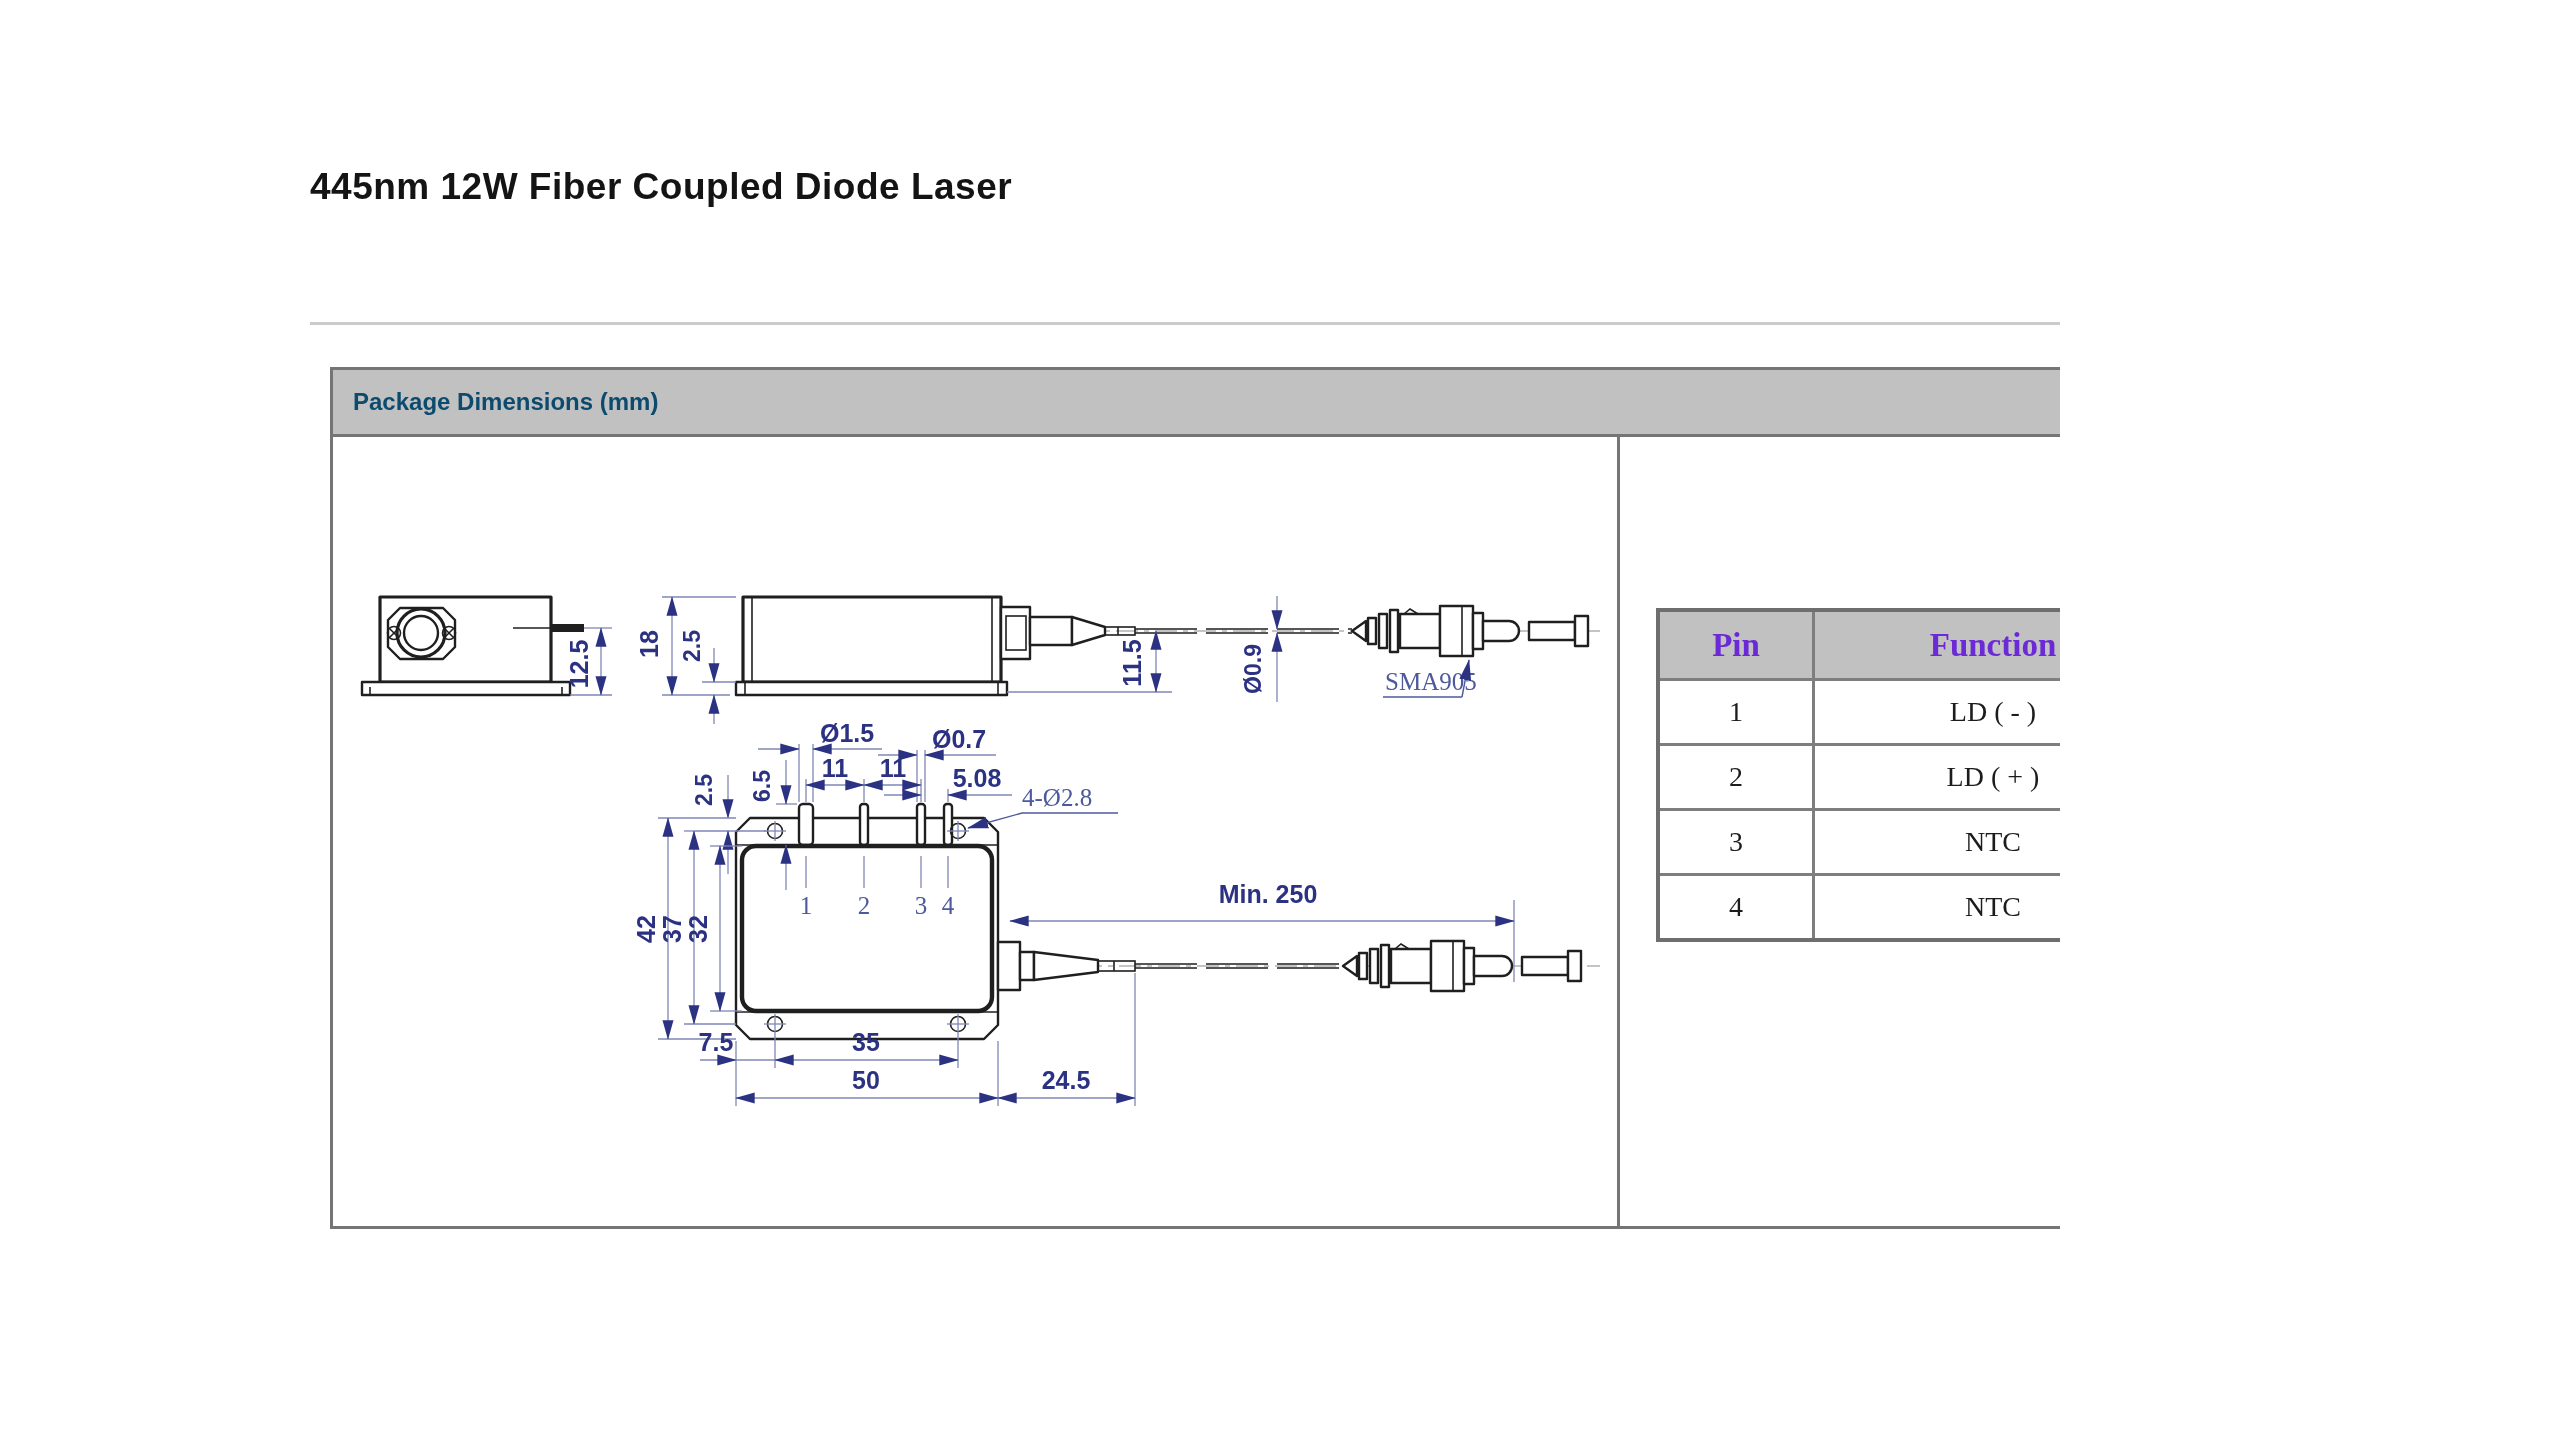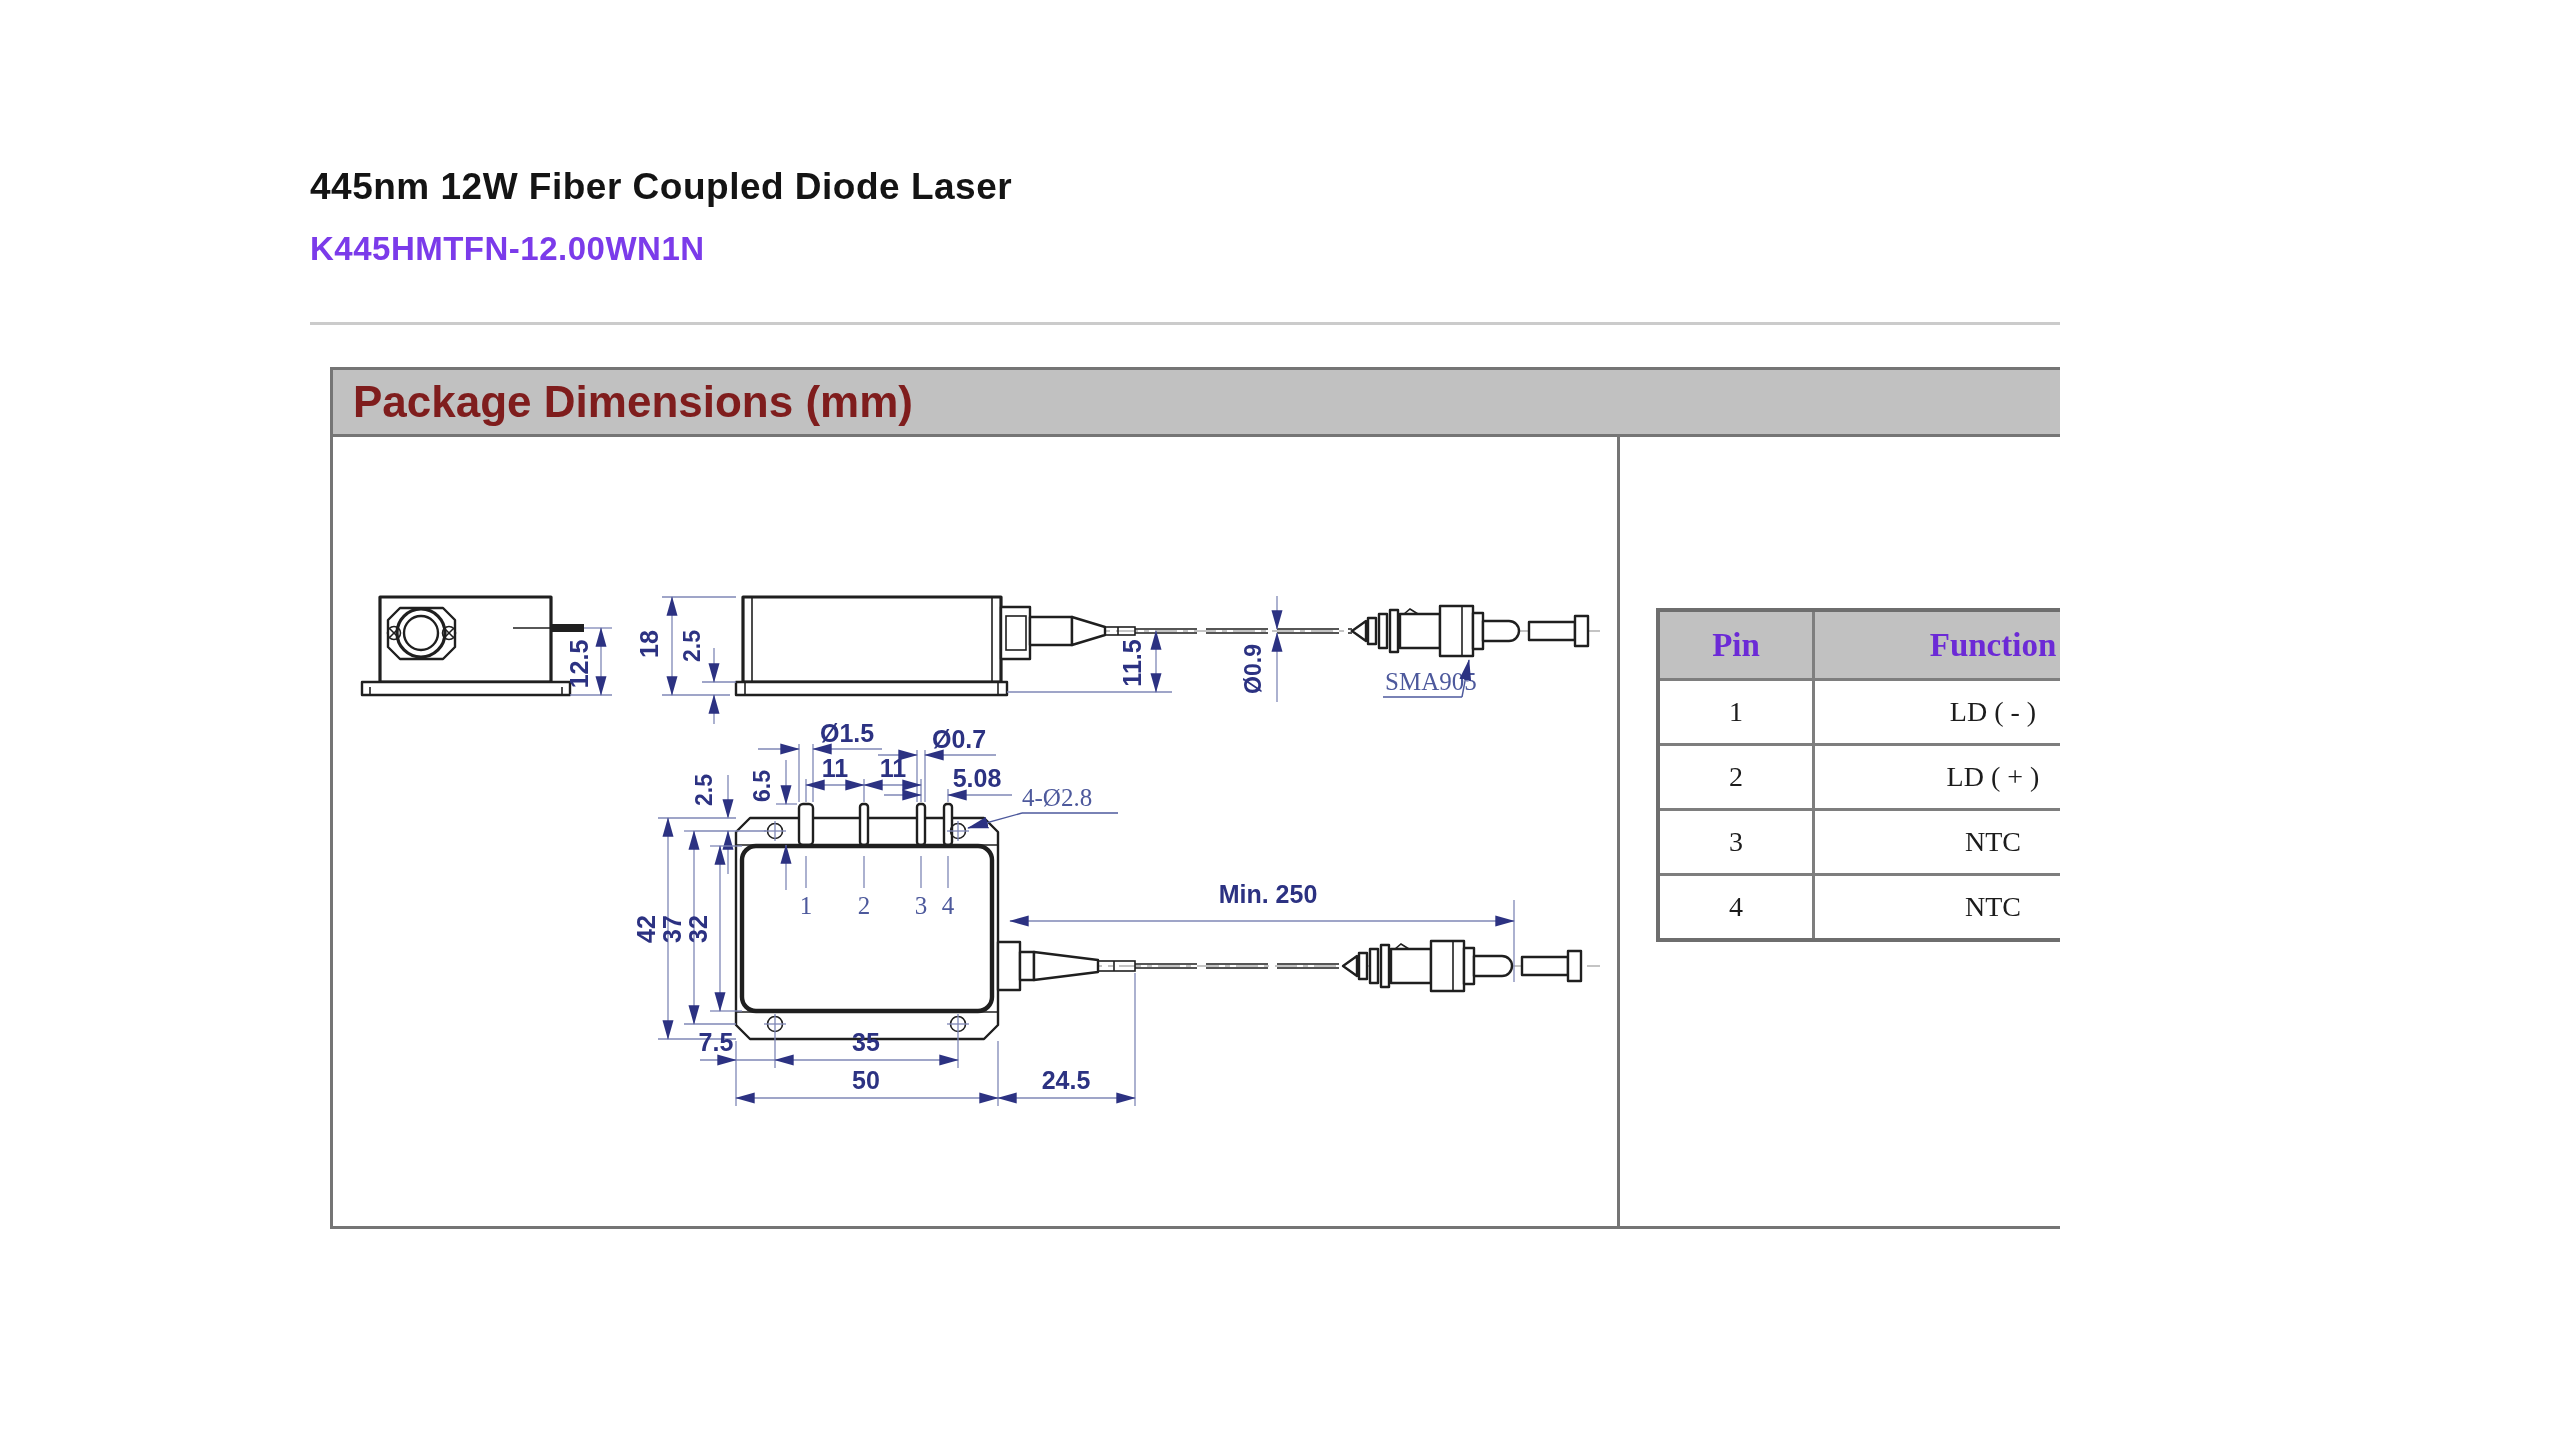--- a/index.html
+++ b/index.html
@@ -4,21 +4,21 @@
 <style>
   html,body{margin:0;padding:0;background:#ffffff;}
   #page{position:relative;width:2060px;height:1440px;background:#ffffff;overflow:hidden;
         font-family:"Liberation Sans",sans-serif;}
   .title{position:absolute;left:310px;top:166px;font-size:37px;font-weight:bold;color:#141414;letter-spacing:0.5px;}
   .model{position:absolute;left:310px;top:230px;font-size:33px;font-weight:bold;color:#7b3bea;letter-spacing:0.5px;}
   .rule{position:absolute;left:310px;top:322px;width:1897px;height:3px;background:#cbcbcb;}
   .secbox{position:absolute;left:330px;top:367px;width:1878px;height:862px;border:3px solid #757575;box-sizing:border-box;background:#fff;}
   .sechead{height:64px;background:#c1c1c1;border-bottom:3px solid #757575;box-sizing:content-box;
            display:flex;align-items:center;padding-left:20px;}
-  .sechead span{font-size:44px;font-weight:bold;color:#7f1d1d;}
+  .sechead span{font-size:24px;font-weight:bold;color:#0c4a6e;}
   .seccontent{position:relative;display:flex;height:789px;}
   .drawpane{width:1284px;border-right:3px solid #757575;position:relative;}
   .tablepane{flex:1;position:relative;margin-top:16px;}
   svg{display:block;}
   svg text{font-family:"Liberation Sans",sans-serif;}
 
   
   .pintable{position:absolute;left:36px;top:155px;border-collapse:collapse;
             border:4px solid #6e6e6e;font-family:"Liberation Serif","DejaVu Serif",serif;}
   .pintable th{width:150px;height:64px;background:#c1c1c1;border:3px solid #7e7e7e;
@@ -38,21 +38,20 @@
   .dimtxts{fill:#2c3282;font-size:23px;font-weight:bold;}
   .seriftxt{fill:#4d599c;font-size:25px;font-weight:normal;font-family:"Liberation Serif","DejaVu Serif",serif;}
   .lead{stroke:#4d599c;stroke-width:1.4;fill:none;}
 </style>
 </head>
 <body>
 
 <div id="page">
 
   <div class="title">445nm 12W Fiber Coupled Diode Laser</div>
-  <div class="model">K445HMTFN-12.00WN1N</div>
   <div class="rule"></div>
 
   <div class="secbox">
     <div class="sechead">
       <span>Package Dimensions (mm)</span>
     </div>
     <div class="seccontent">
       <div class="drawpane">
 
         <svg width="1284" height="789" viewBox="333 437 1284 789">

